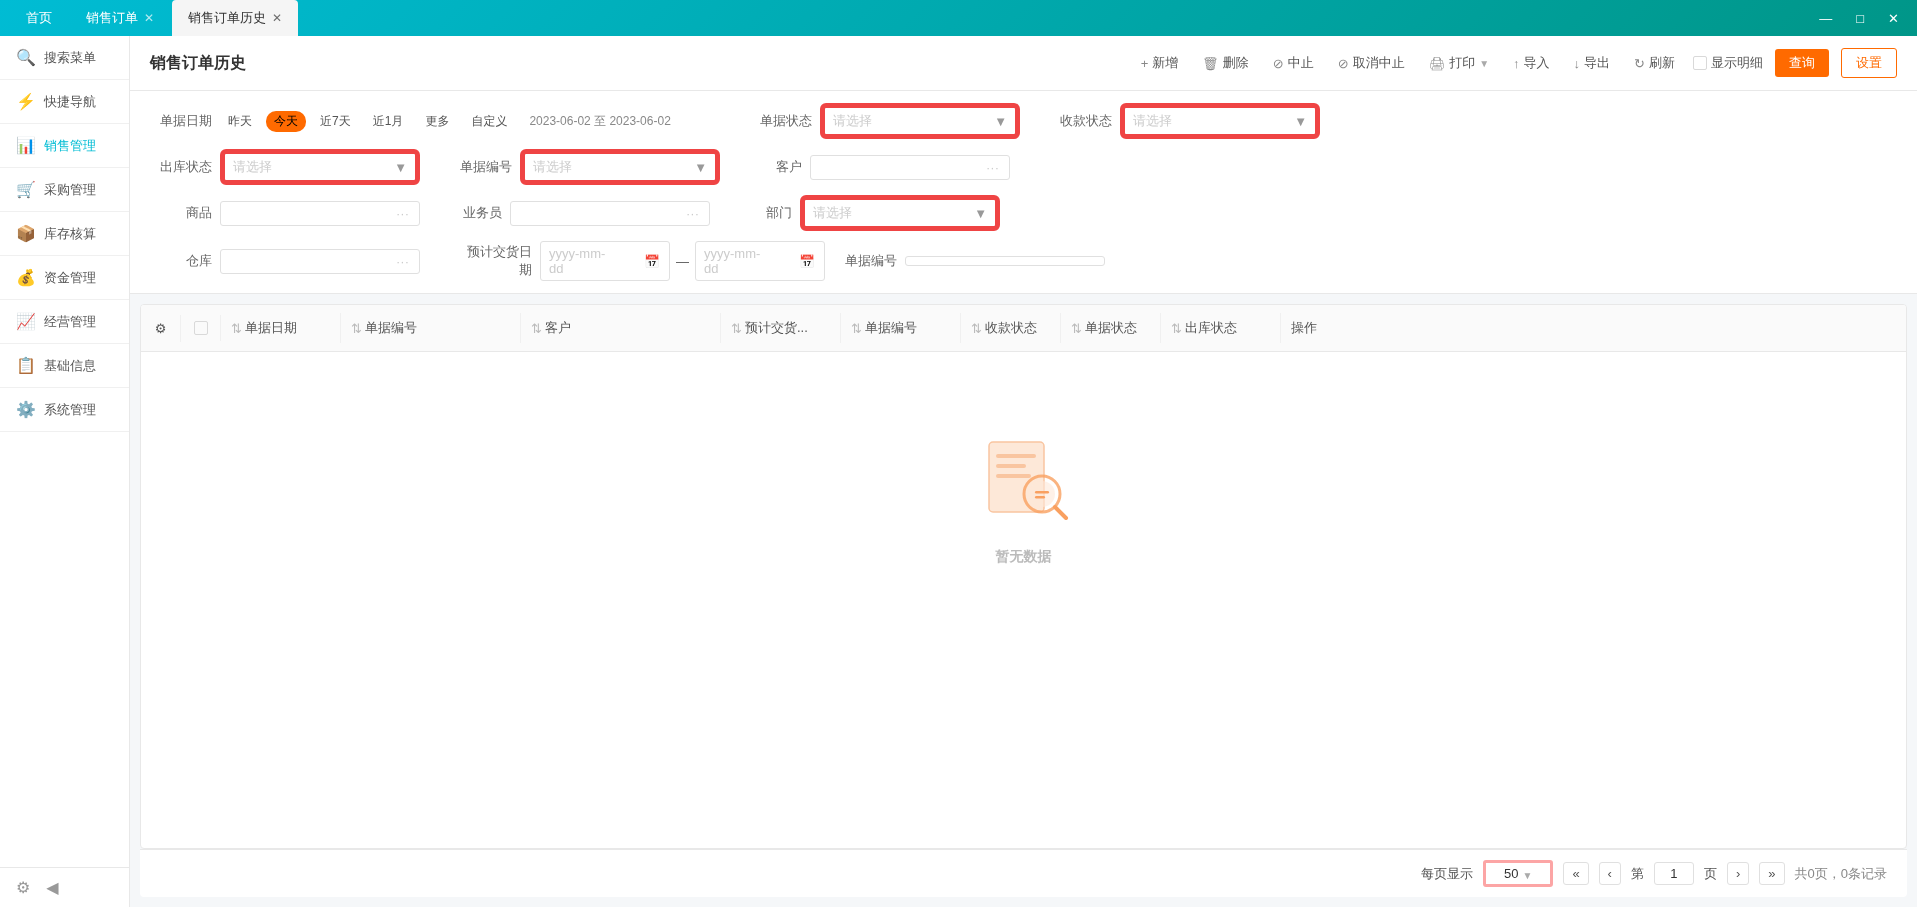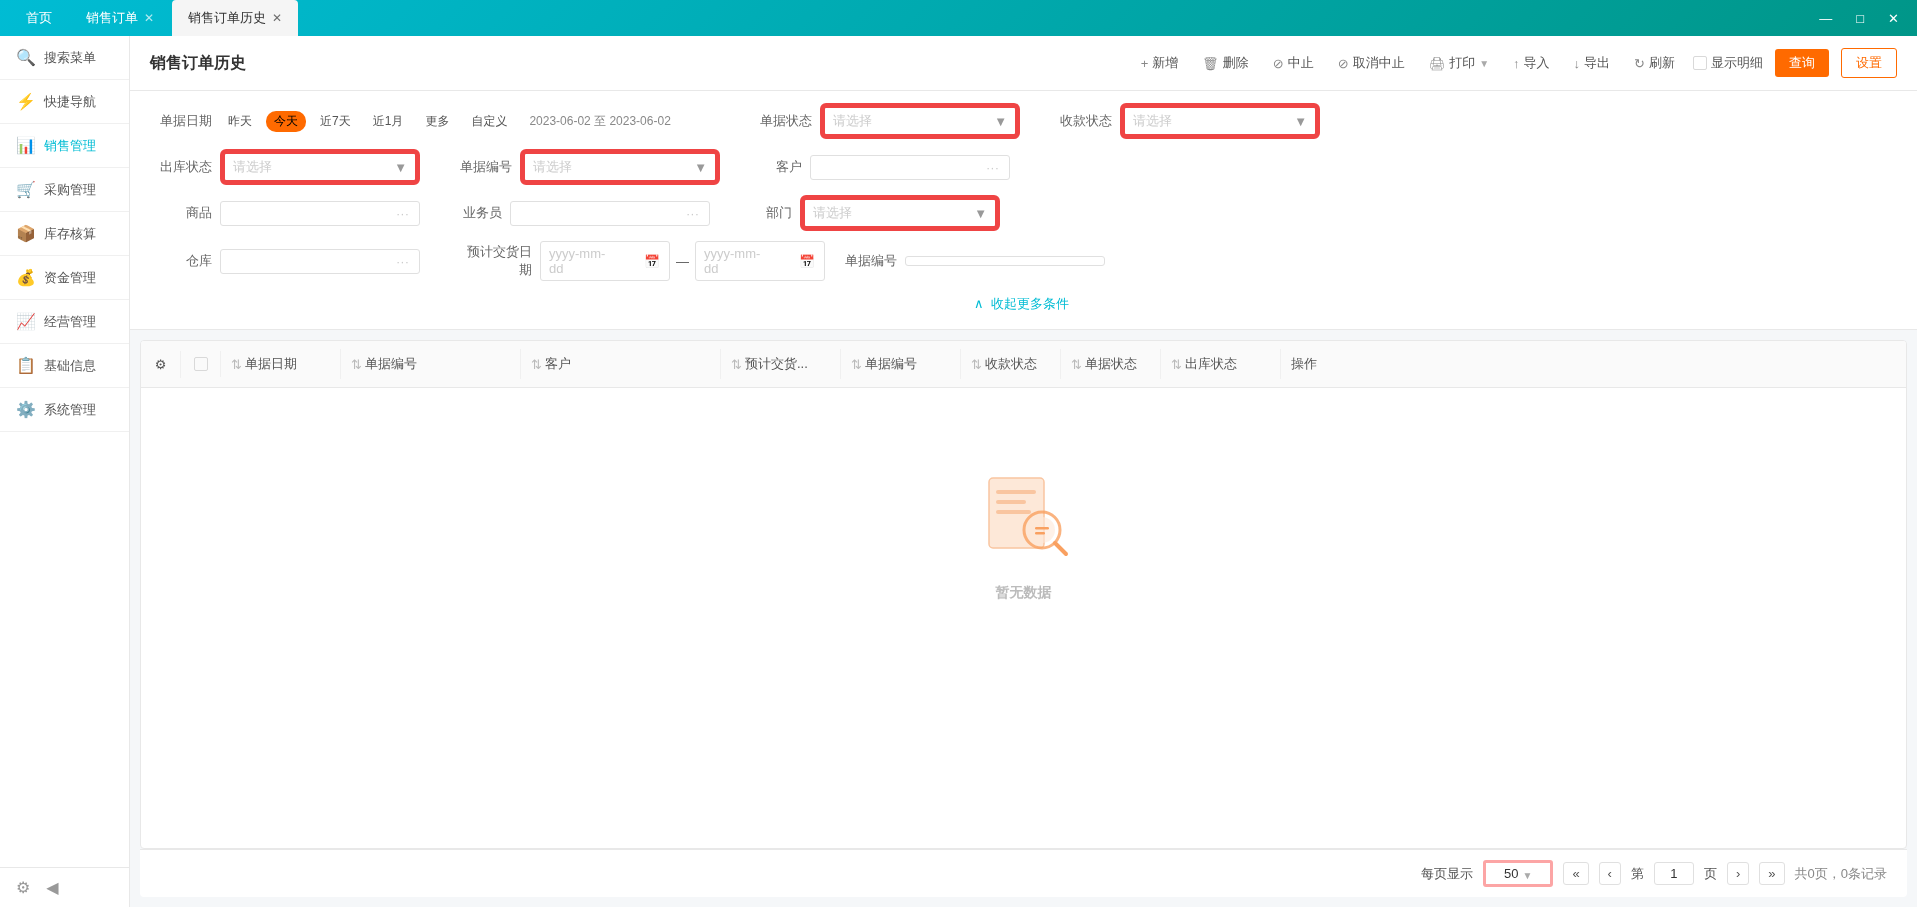--- a/index.html
+++ b/index.html
@@ -535,24 +535,20 @@
         <div class="date-input" style="display:flex;align-items:center;justify-content:space-between;">
           <span style="color:#ccc;">yyyy-mm-dd</span>
           <span class="cal-icon">📅</span>
         </div>
         <span class="filter-label" style="width:60px;text-align:right;padding-right:8px;margin-left:20px;">单据编号</span>
         <div class="ellipsis-btn" style="min-width:200px;display:flex;align-items:center;">
           <span style="color:#ccc;"></span>
         </div>
       </div>
 
-      <div class="collapse-bar">
-        <span>∧</span>
-        <span>收起更多条件</span>
-      </div>
     </div>
 
     <div class="table-area">
       <div class="table-header-row">
         <div class="th th-settings">
           <span>⚙</span>
         </div>
         <div class="th th-check">
           <span class="checkbox"></span>
         </div>

